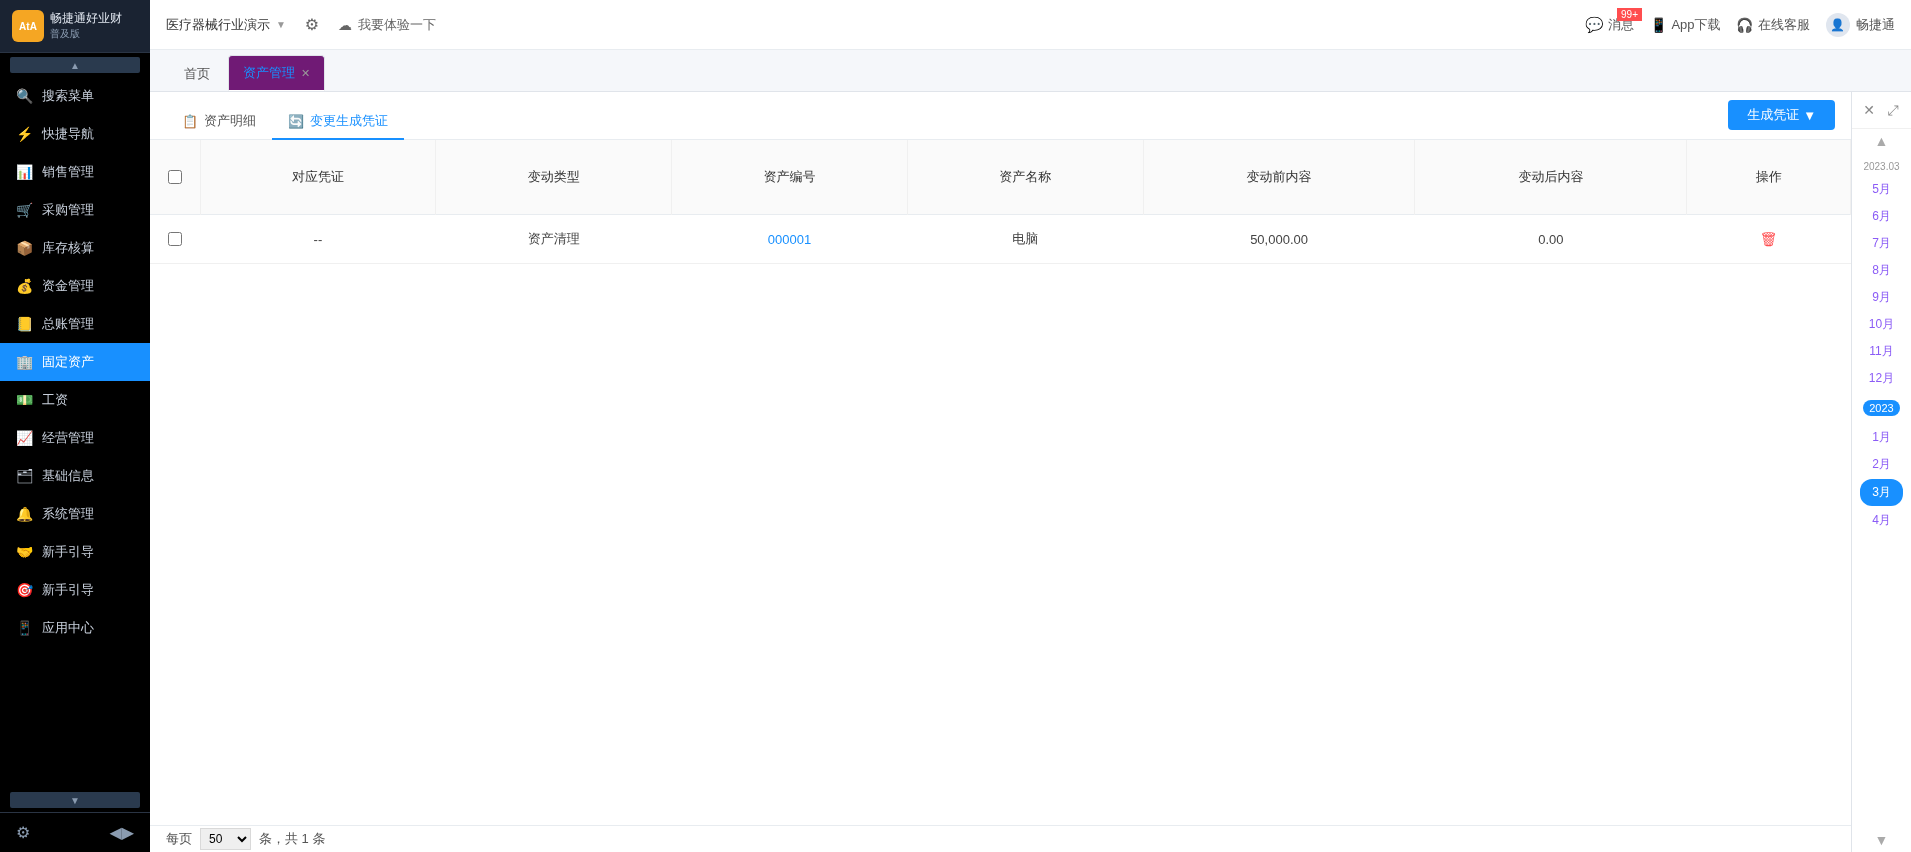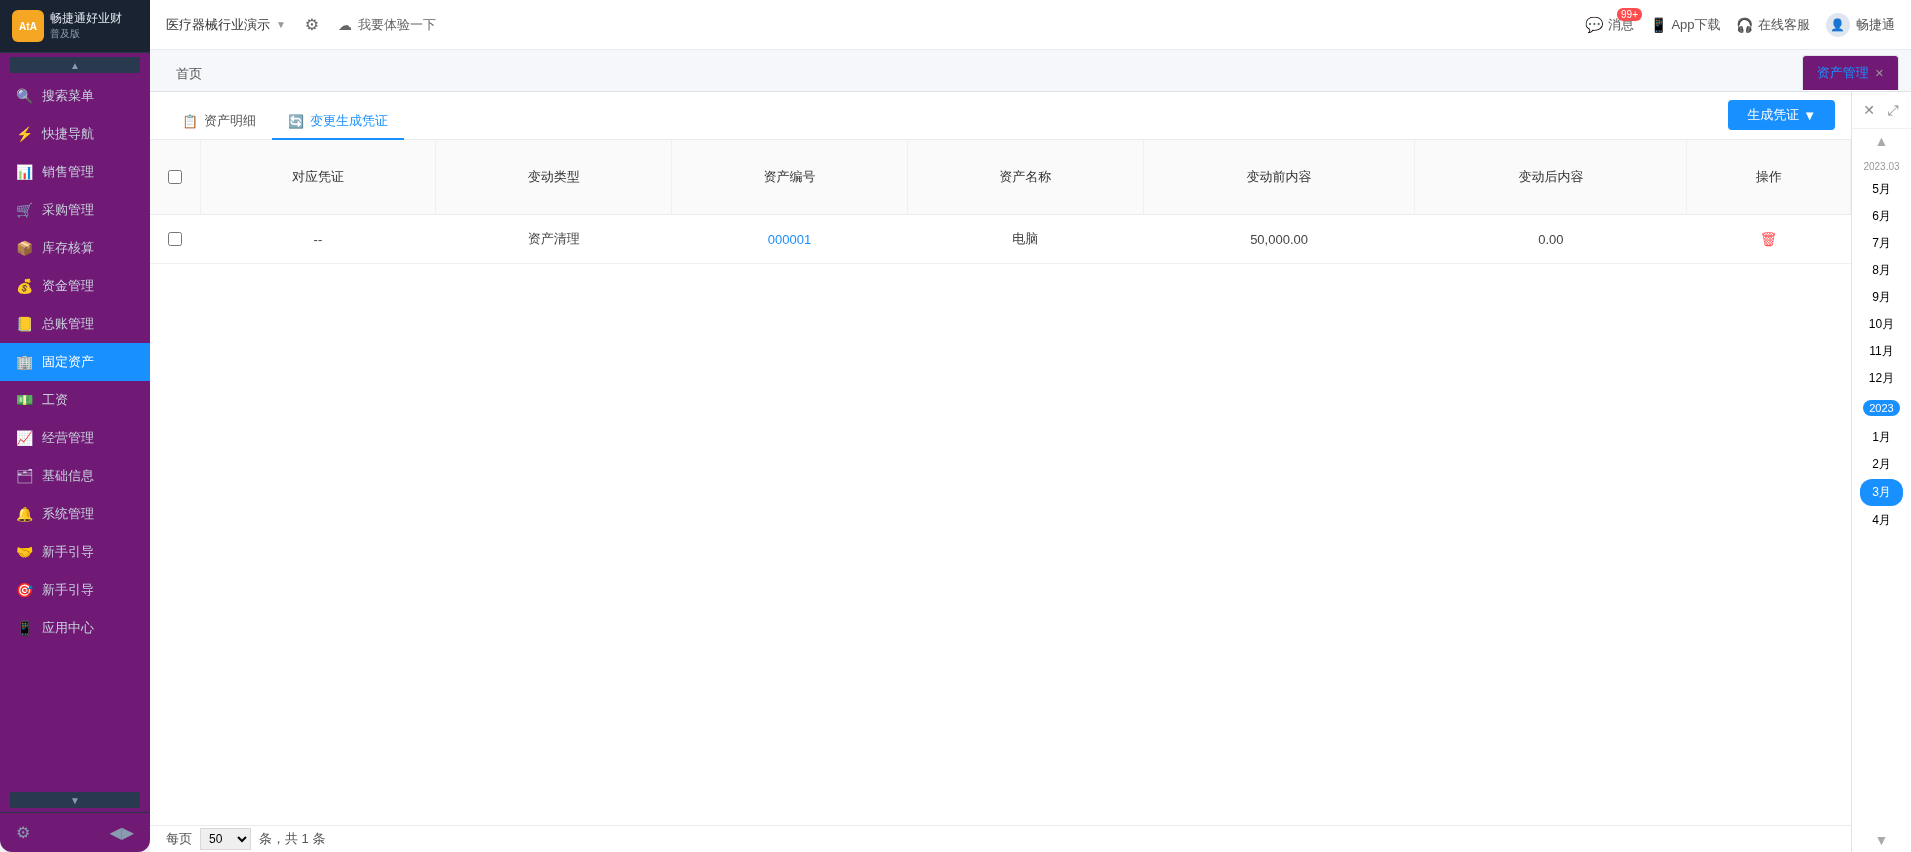--- a/index.html
+++ b/index.html
@@ -1,27 +1,26 @@
 <!DOCTYPE html>
 <html><head>
   <meta charset="utf-8">
   <style>
     * { margin: 0; padding: 0; box-sizing: border-box; }
     body { font-family: 'Microsoft YaHei', Arial, sans-serif; font-size: 13px; background: #f0f2f5; display: flex; height: 852px; overflow: hidden; }
 
     
     .sidebar {
       width: 150px;
-      background: #701a75;
+      background: #000000;
       color: #c8d0dc;
       display: flex;
       flex-direction: column;
       height: 100%;
       flex-shrink: 0;
-      border-radius: 12px;
     }
     .sidebar-logo {
       padding: 10px 12px;
       background: #1a2332;
       display: flex;
       align-items: center;
       gap: 6px;
       border-bottom: 1px solid #2a3444;
       min-height: 50px;
     }
@@ -128,21 +127,21 @@
       display: flex; align-items: center; gap: 4px;
       color: #555; font-size: 13px; cursor: pointer; position: relative;
     }
     .badge {
       position: absolute;
       top: -8px; right: -8px;
       background: #ff4d4f;
       color: white;
       font-size: 10px;
       padding: 1px 4px;
-      border-radius: 6px;
+      border-radius: 0;
       min-width: 18px;
       text-align: center;
       margin-left: 44px;
     }
     .topbar-user {
       display: flex; align-items: center; gap: 6px;
       color: #555; font-size: 13px; cursor: pointer;
     }
     .user-avatar {
       width: 24px; height: 24px;
@@ -152,24 +151,23 @@
       font-size: 12px; color: #666;
     }
 
     
     .tabbar {
       height: 42px;
       background: #f5f7fa;
       border-bottom: 1px solid #e0e4ea;
       display: flex;
       align-items: flex-end;
-      padding: 0 12px;
+      padding: 0 20px;
       flex-shrink: 0;
       gap: 4px;
-      justify-content: space-between;
     }
     .tab-item {
       padding: 8px 14px;
       font-size: 13px;
       cursor: pointer;
       color: #555;
       border-radius: 4px 4px 0 0;
       display: flex; align-items: center; gap: 6px;
     }
     .tab-item.active {
@@ -331,21 +329,21 @@
       text-align: center;
       padding: 4px 8px;
       white-space: nowrap;
     }
     .month-item {
       display: flex;
       align-items: center;
       justify-content: center;
       padding: 5px 2px;
       font-size: 12px;
-      color: #000000;
+      color: #8b5cf6;
       cursor: pointer;
       width: 100%;
     }
     .month-item.current-year-active {
       background: #1890ff;
       color: white;
       border-radius: 12px;
       margin: 1px 8px;
       width: calc(100% - 16px);
     }

